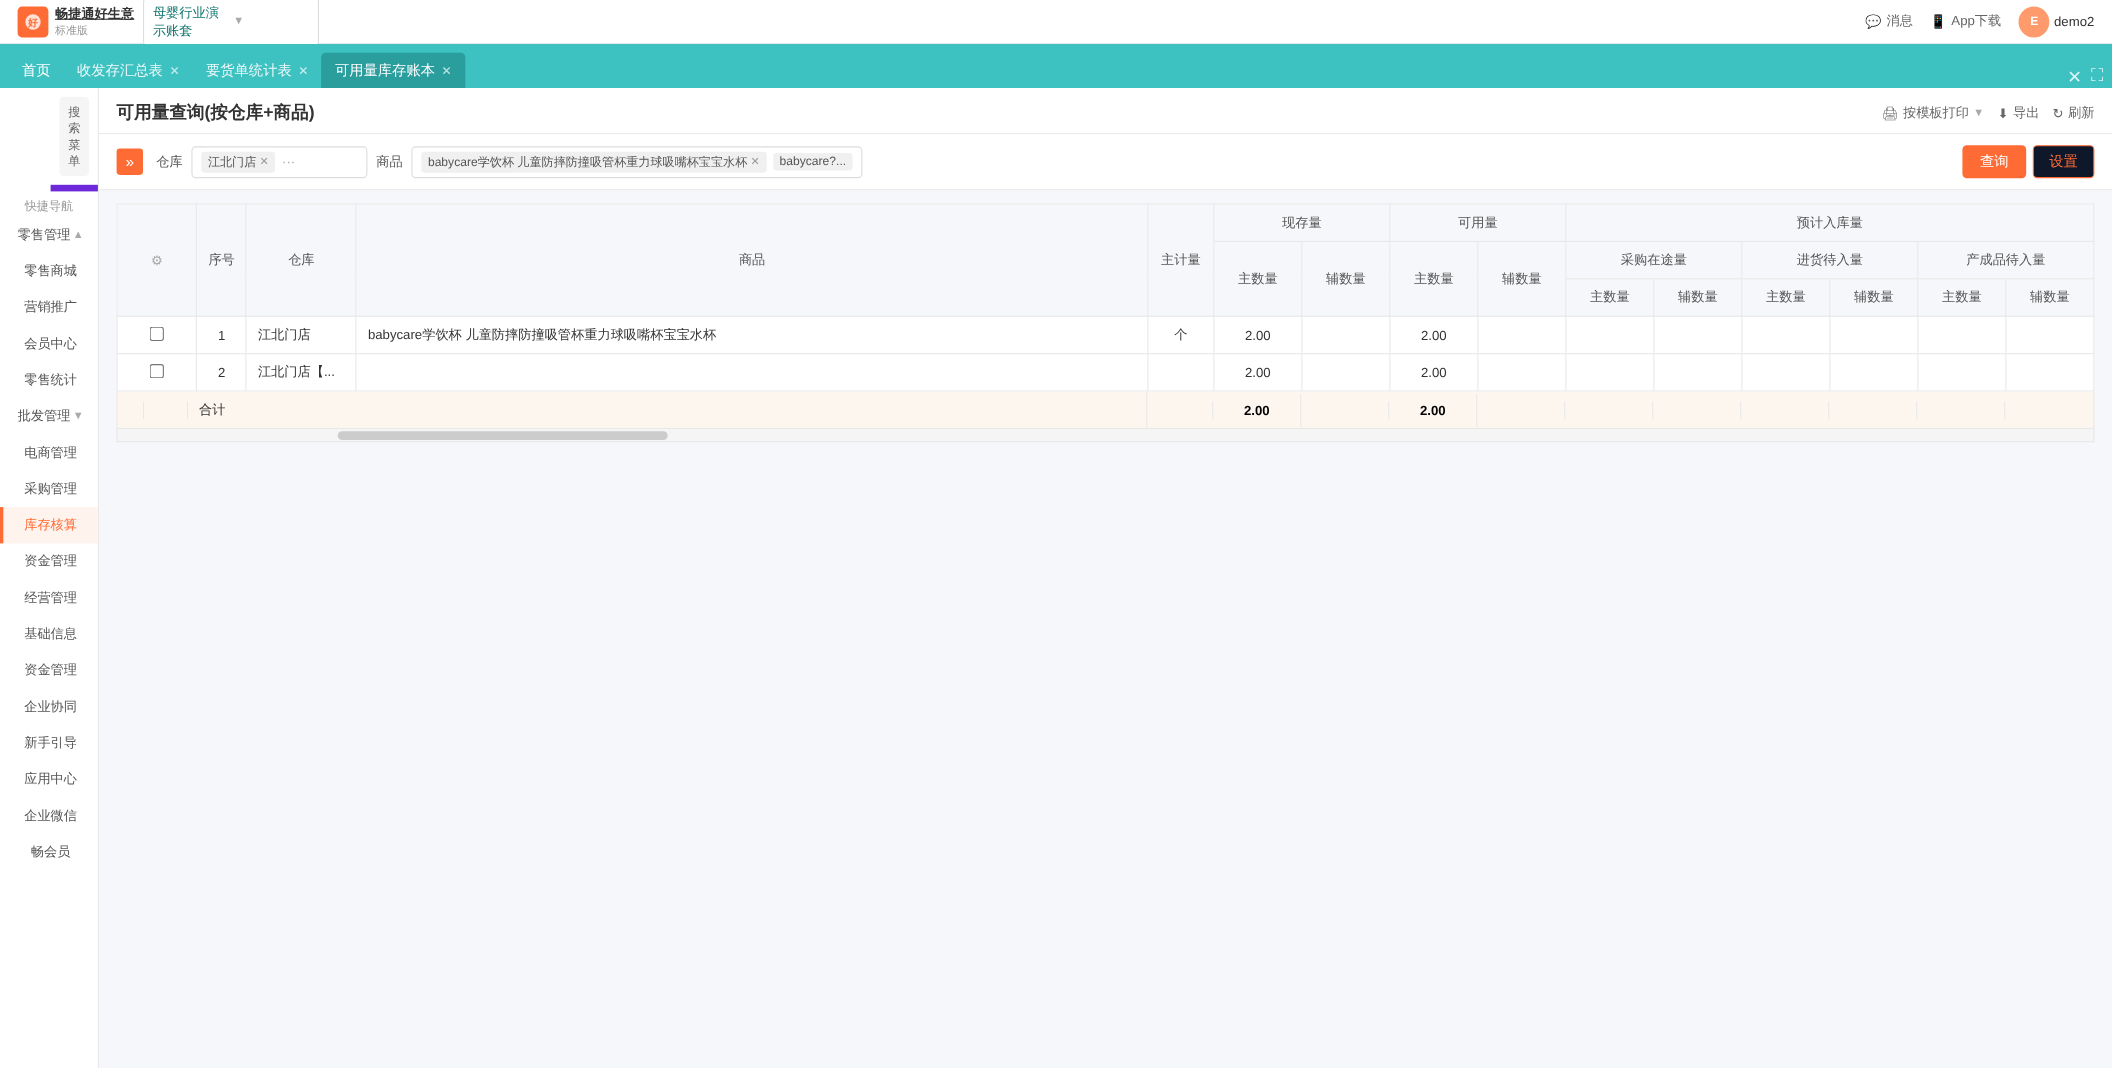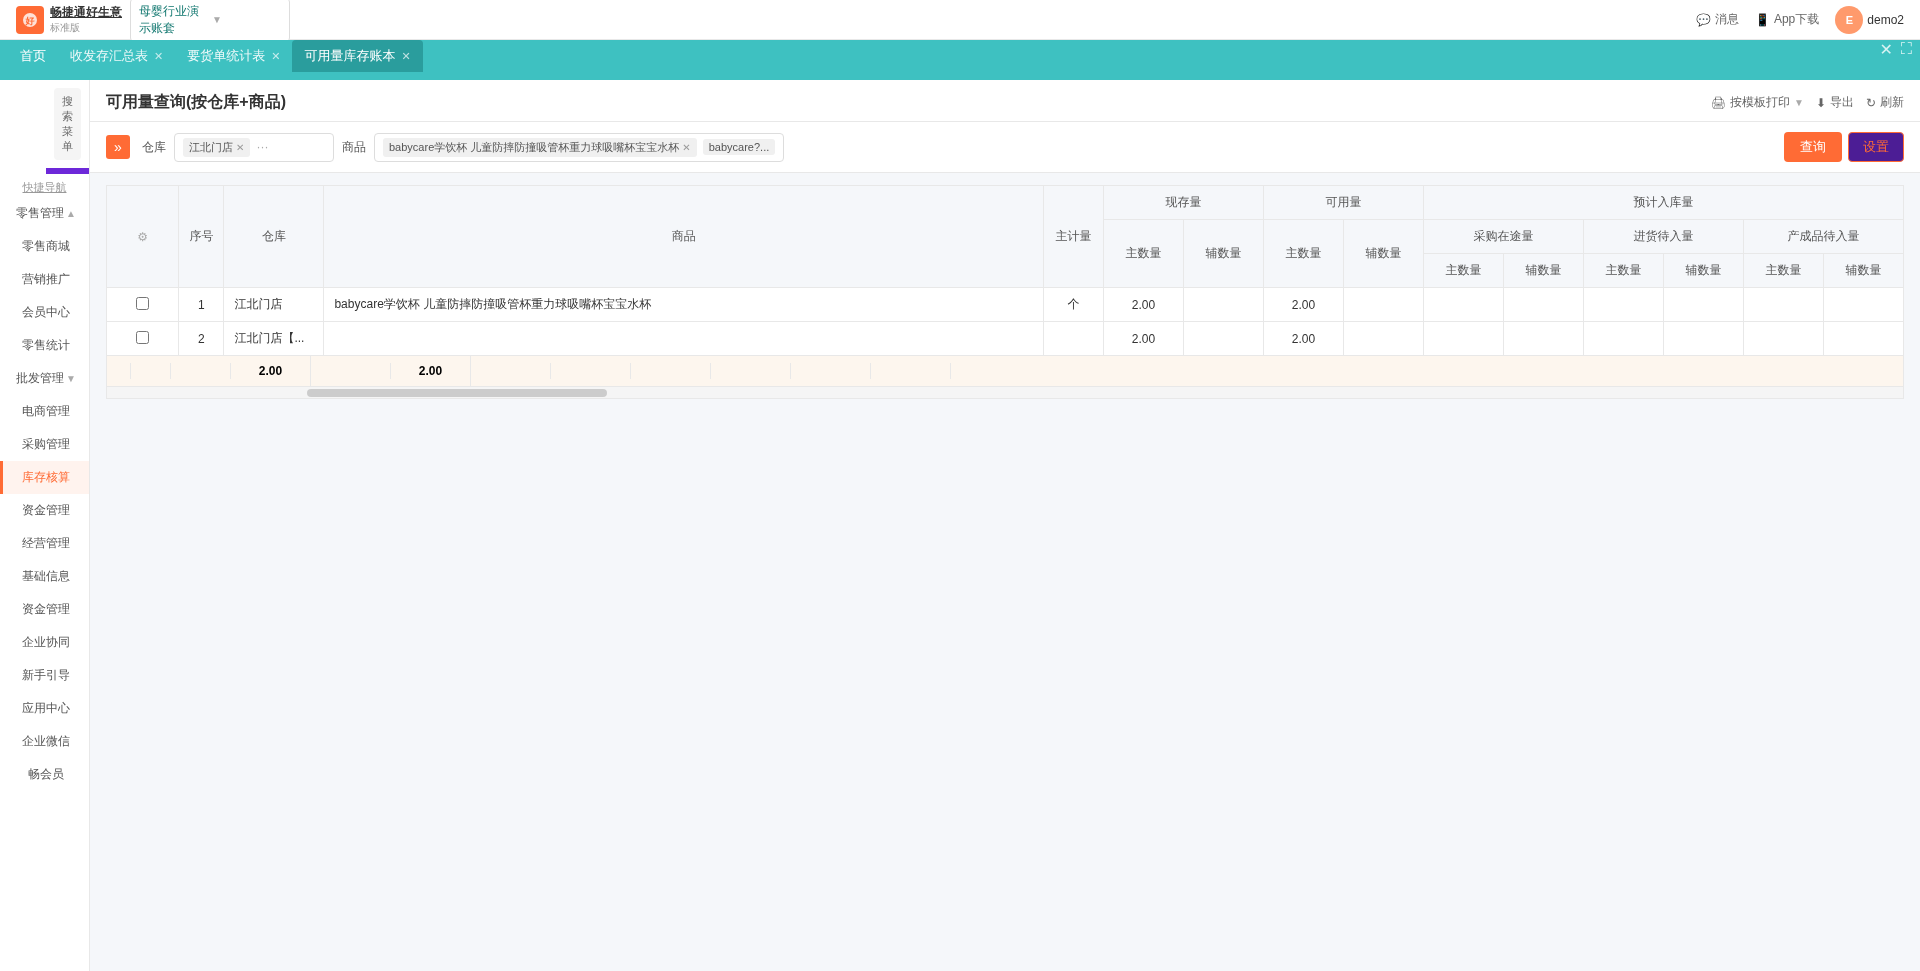--- a/index.html
+++ b/index.html
@@ -28,21 +28,21 @@
     .top-bar-right { display: flex; align-items: center; gap: 16px; }
     .top-bar-action { display: flex; align-items: center; gap: 4px; font-size: 12px; color: #666; cursor: pointer; }
     .avatar { width: 28px; height: 28px; border-radius: 50%; background: #ff9a6c; display: flex; align-items: center; justify-content: center; overflow: hidden; }
     .username { font-size: 12px; color: #333; }
 
     
     .nav-tabs {
       background: #3ec1c1;
       height: 40px;
       display: flex;
-      align-items: flex-start;
+      align-items: flex-end;
       padding: 0 8px;
       gap: 0;
     }
     .nav-tab {
       height: 32px;
       display: flex;
       align-items: center;
       padding: 0 12px;
       font-size: 13px;
       color: rgba(255,255,255,0.9);
@@ -87,21 +87,20 @@
       font-size: 11px;
       color: #666;
       cursor: pointer;
       text-align: center;
     }
     .sidebar-nav-label {
       padding: 6px 15px 2px;
       font-size: 11px;
       color: #999;
       text-align: center;
-      text-decoration: underline;
     }
     .sidebar-item {
       display: flex;
       flex-direction: column;
       align-items: center;
       padding: 8px 4px;
       cursor: pointer;
       font-size: 12px;
       color: #555;
       gap: 3px;
@@ -168,21 +167,21 @@
       display: flex; align-items: center; gap: 3px;
     }
     .filter-tag .remove { cursor: pointer; color: #999; font-size: 10px; }
     .filter-ellipsis { color: #aaa; font-size: 12px; cursor: pointer; }
     .filter-actions { display: flex; gap: 6px; margin-left: auto; }
     .btn-primary {
       background: #ff6b35; color: white; border: none;
       border-radius: 4px; padding: 6px 16px; font-size: 13px; cursor: pointer;
     }
     .btn-secondary {
-      background: #4c1d95; color: #ff6b35; border: 1px solid #ff6b35;
+      background: #0f172a; color: #ff6b35; border: 1px solid #ff6b35;
       border-radius: 4px; padding: 5px 14px; font-size: 13px; cursor: pointer;
     }
 
     
     .table-container {
       flex: 1; overflow: auto; padding: 12px 16px;
       display: flex; flex-direction: column; gap: 0;
     }
     .data-table {
       width: 100%; border-collapse: collapse;
@@ -457,20 +456,21 @@
       <td></td>
       <td></td>
       <td></td>
     </tr>
           </tbody>
       </table>
 
       <div style="background:#fdf6ee;border:1px solid #e8e8e8;border-top:none;display:flex;align-items:center;">
         <div style="width:24px;border-right:1px solid #e8e8e8;padding:8px 10px;"></div>
         <div style="width:40px;border-right:1px solid #e8e8e8;padding:8px 10px;"></div>
+        <div style="flex:1;border-right:1px solid #e8e8e8;padding:8px 10px;font-size:12px;font-weight:500;color:#333;">合计</div>
         <div style="width:60px;border-right:1px solid #e8e8e8;padding:8px 10px;"></div>
         <div style="width:80px;border-right:1px solid #e8e8e8;padding:8px 10px;text-align:center;font-size:12px;font-weight:600;">2.00</div>
         <div style="width:80px;border-right:1px solid #e8e8e8;padding:8px 10px;"></div>
         <div style="width:80px;border-right:1px solid #e8e8e8;padding:8px 10px;text-align:center;font-size:12px;font-weight:600;">2.00</div>
         <div style="width:80px;border-right:1px solid #e8e8e8;padding:8px 10px;"></div>
         <div style="width:80px;border-right:1px solid #e8e8e8;padding:8px 10px;"></div>
         <div style="width:80px;border-right:1px solid #e8e8e8;padding:8px 10px;"></div>
         <div style="width:80px;border-right:1px solid #e8e8e8;padding:8px 10px;"></div>
         <div style="width:80px;border-right:1px solid #e8e8e8;padding:8px 10px;"></div>
         <div style="width:80px;border-right:1px solid #e8e8e8;padding:8px 10px;"></div>

